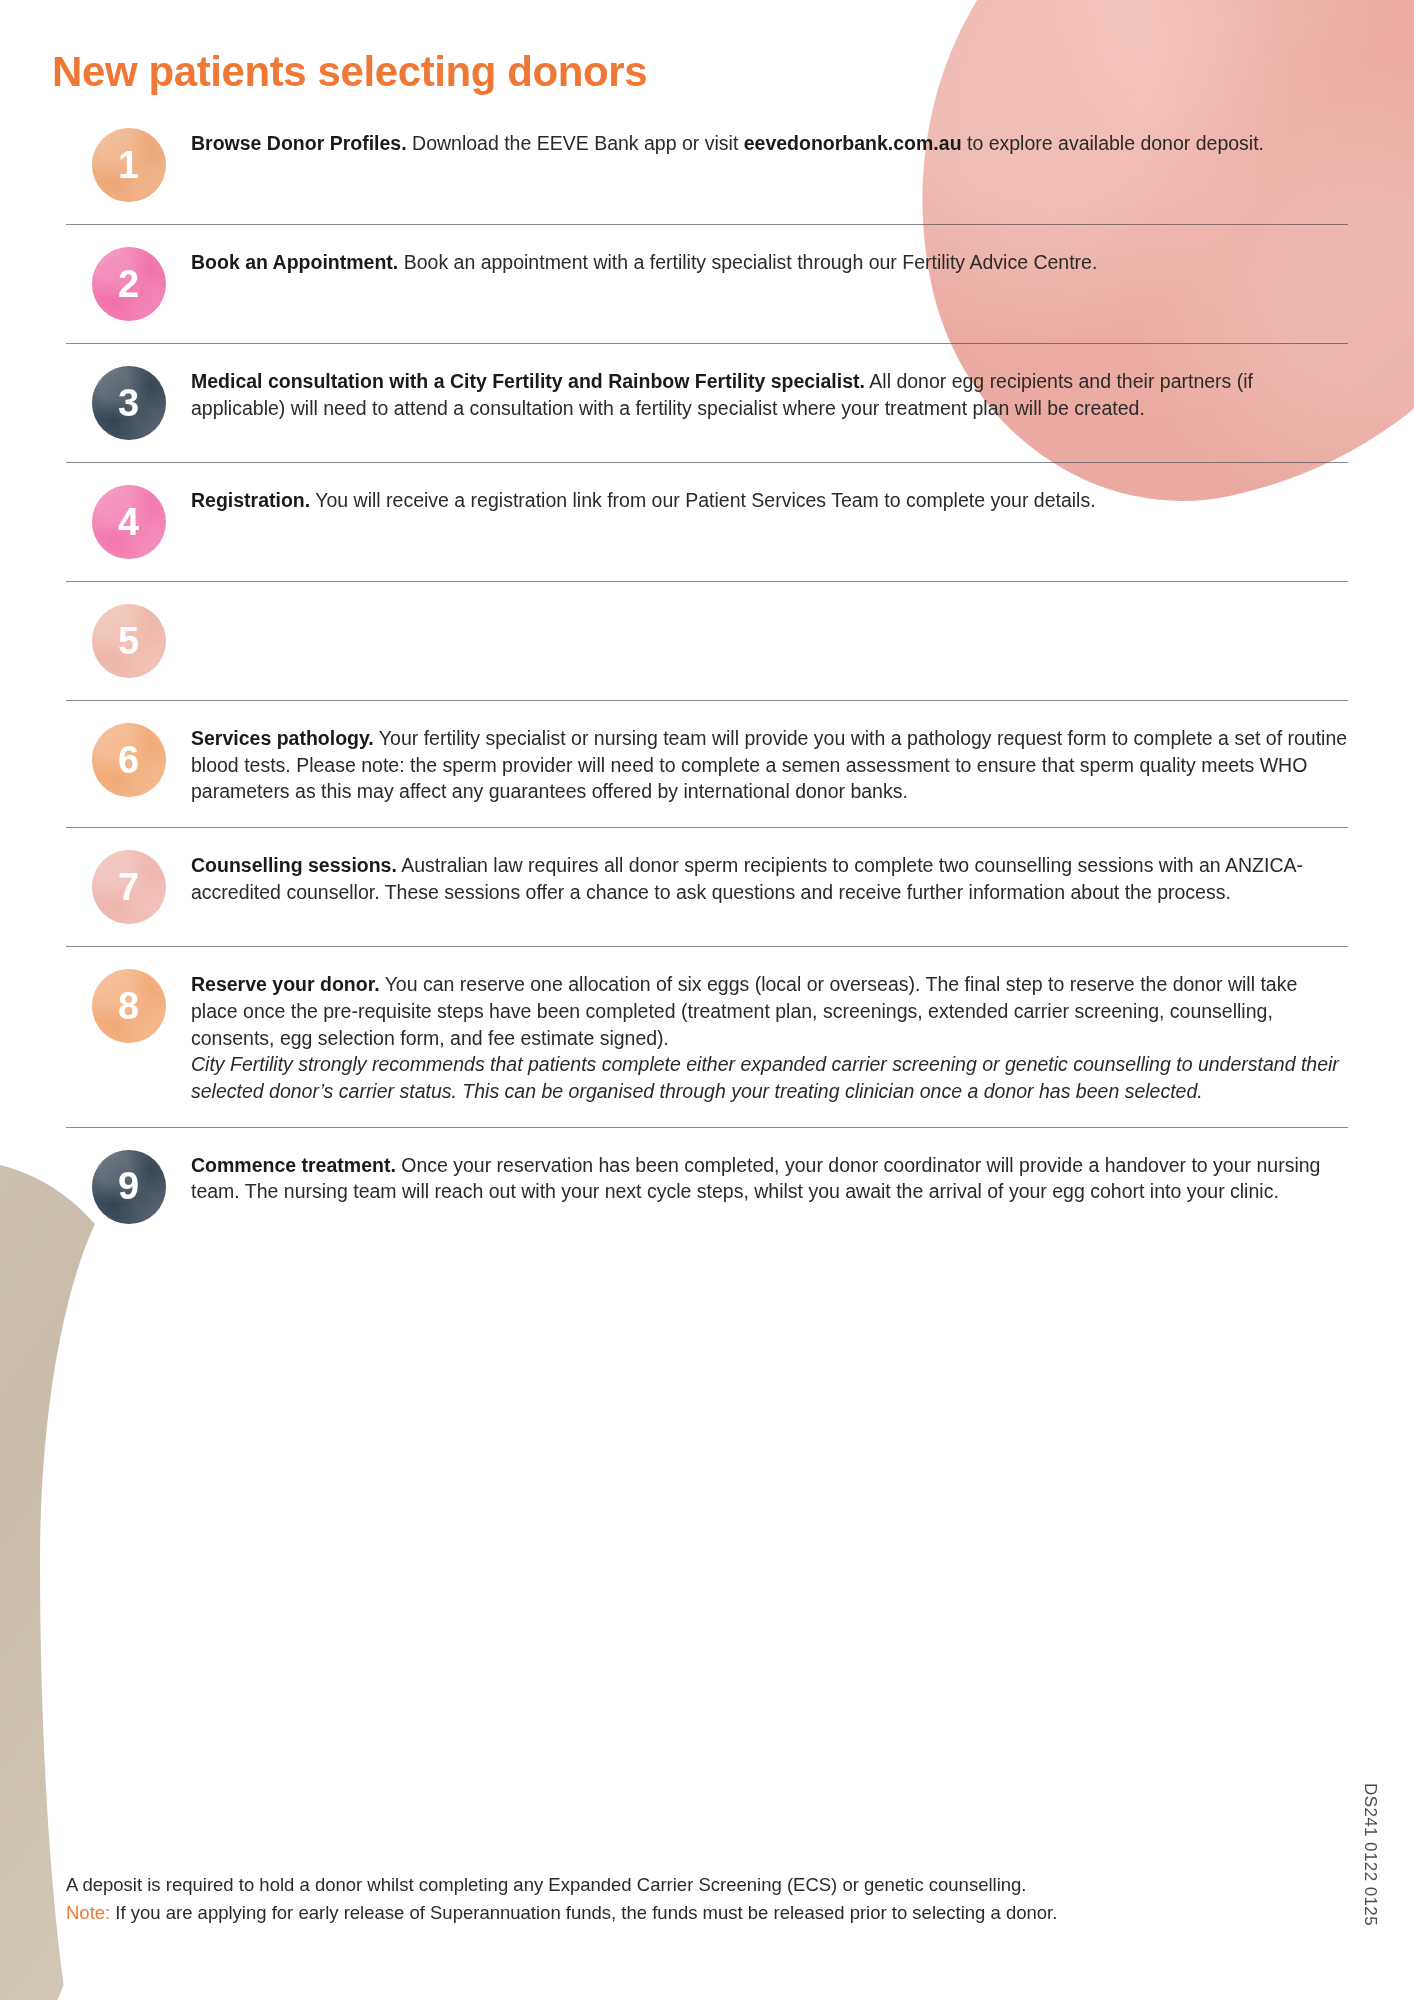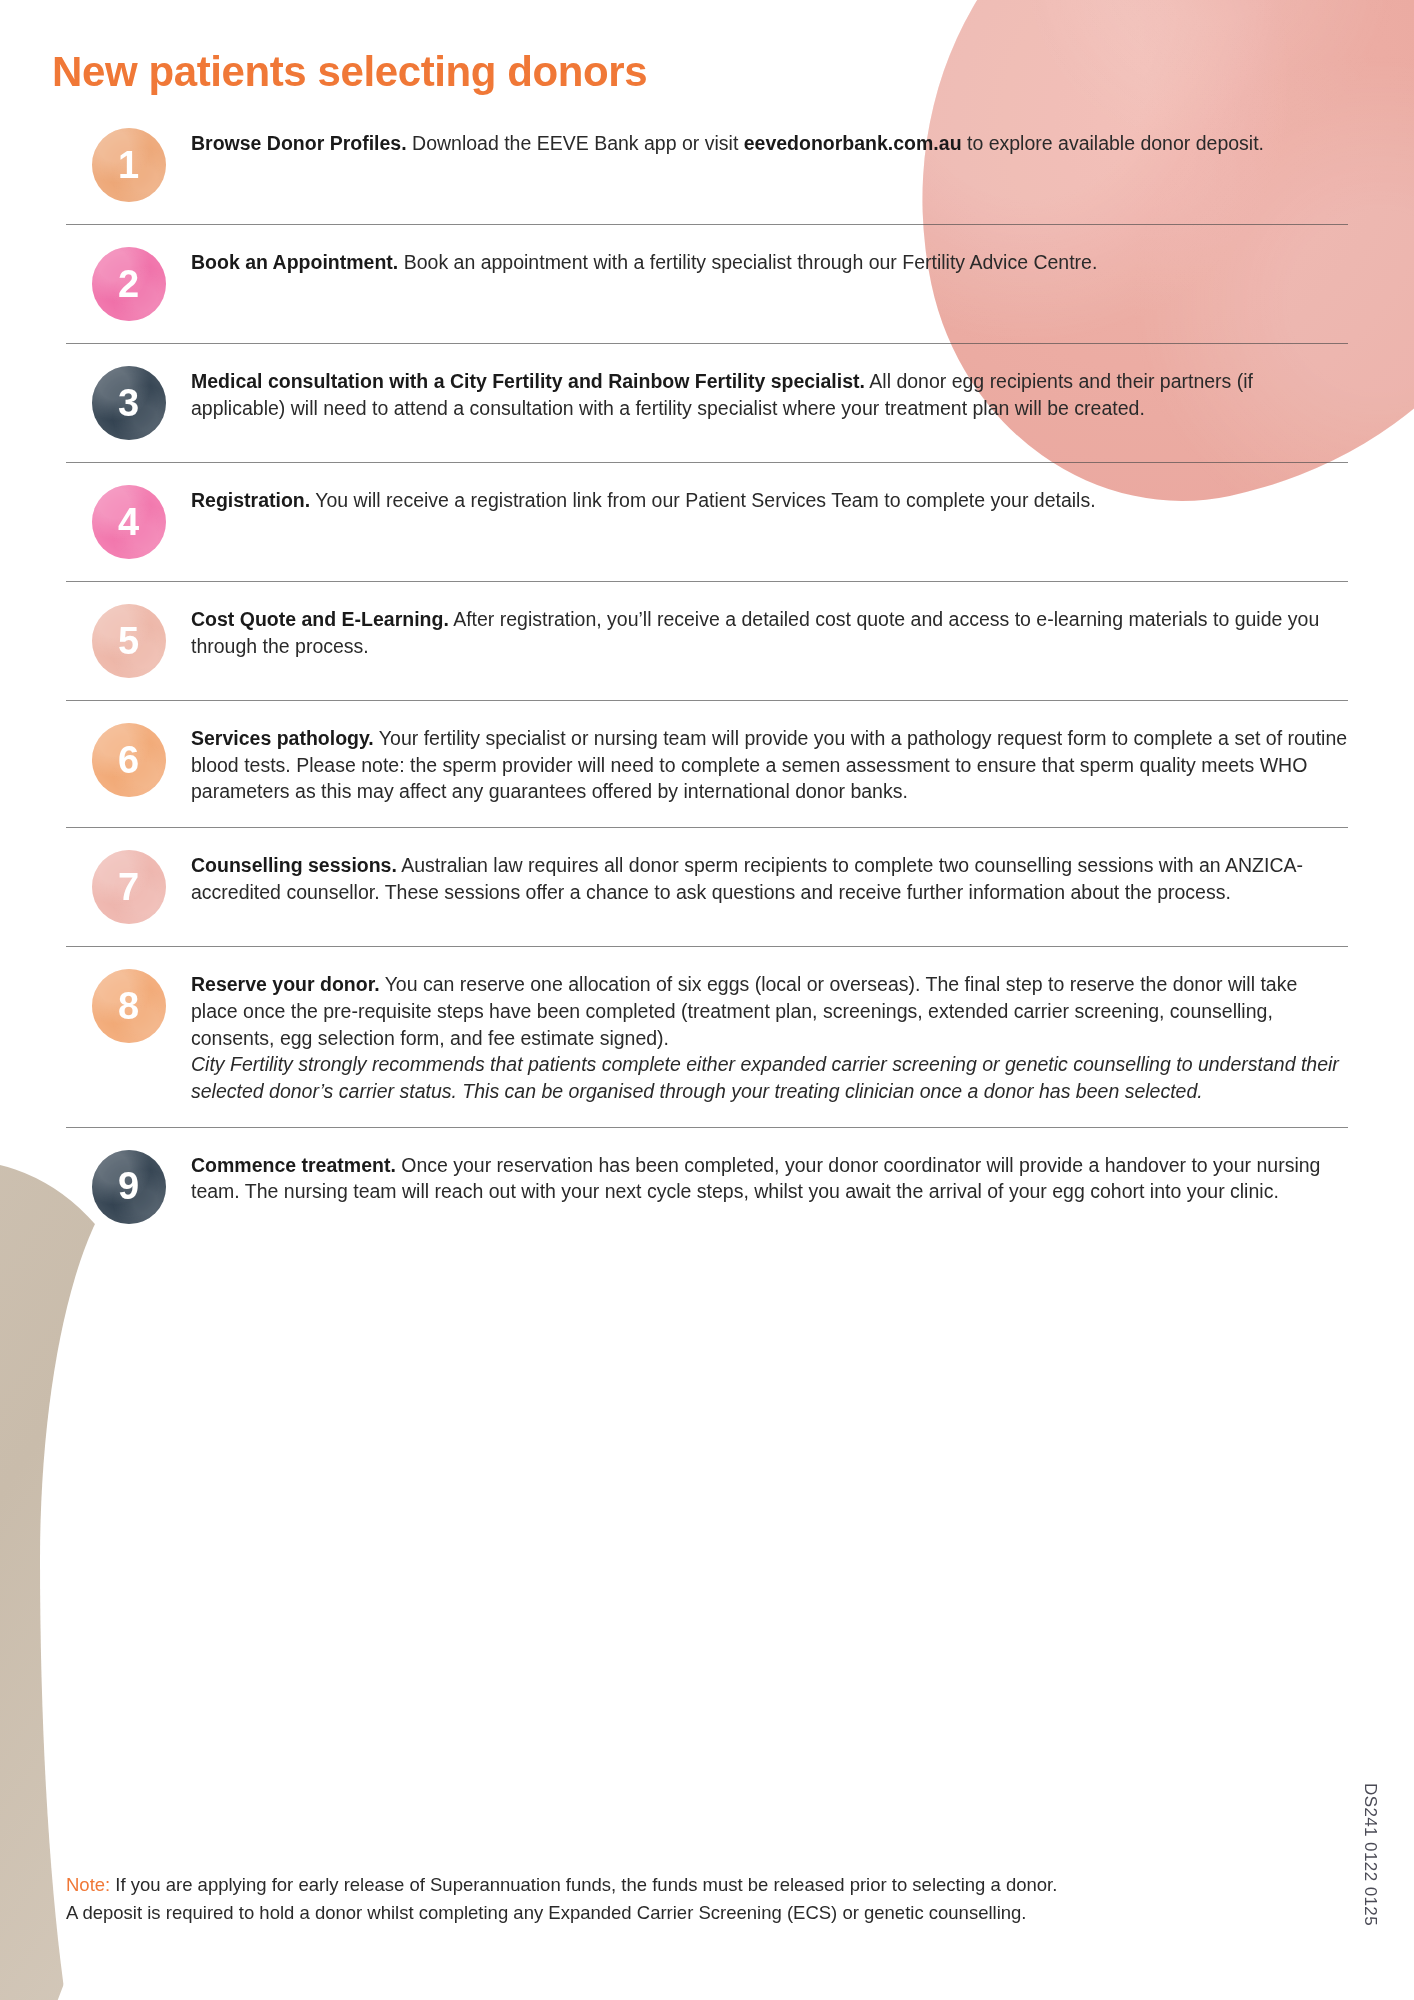--- a/index.html
+++ b/index.html
@@ -184,23 +184,20 @@
           <div><b>Registration.</b><span> You will receive a registration link from our Patient Services Team to complete your details.</span></div>
         </div>
       </div>
       <div class="rule" style="margin-top: 22px; margin-bottom: 22px;"></div>
       <div class="step">
         <div class="circle-cell">
           <div class="circle" style="background: rgb(237, 180, 165); margin-top: 0px;">
             <span>5</span>
           </div>
         </div>
-        <div class="body">
-          <div><b>Cost Quote and E-Learning.</b><span> After registration, you’ll receive a detailed cost quote and access to e-learning materials to guide you through the process.</span></div>
-        </div>
       </div>
       <div class="rule" style="margin-top: 22px; margin-bottom: 22px;"></div>
       <div class="step">
         <div class="circle-cell">
           <div class="circle" style="background: rgb(242, 167, 114);">
             <span>6</span>
           </div>
         </div>
         <div class="body">
           <div><b>Services pathology.</b><span> Your fertility specialist or nursing team will provide you with a pathology request form to complete a set of routine blood tests. Please note: the sperm provider will need to complete a semen assessment to ensure that sperm quality meets WHO parameters as this may affect any guarantees offered by international donor banks.</span></div>
@@ -236,19 +233,19 @@
             <span>9</span>
           </div>
         </div>
         <div class="body">
           <div><b>Commence treatment.</b><span> Once your reservation has been completed, your donor coordinator will provide a handover to your nursing team. The nursing team will reach out with your next cycle steps, whilst you await the arrival of your egg cohort into your clinic.</span></div>
         </div>
       </div>
     </div>
 
   <div class="footnote">
+    <div>A deposit is required to hold a donor whilst completing any Expanded Carrier Screening (ECS) or genetic counselling.</div>
     <div><span class="lead">Note:</span><span> If you are applying for early release of Superannuation funds, the funds must be released prior to selecting a donor.</span></div>
-    <div>A deposit is required to hold a donor whilst completing any Expanded Carrier Screening (ECS) or genetic counselling.</div>
   </div>
 
   <div class="doc-code">DS241 0122 0125</div>
 
 </div>
 
 </body></html>

